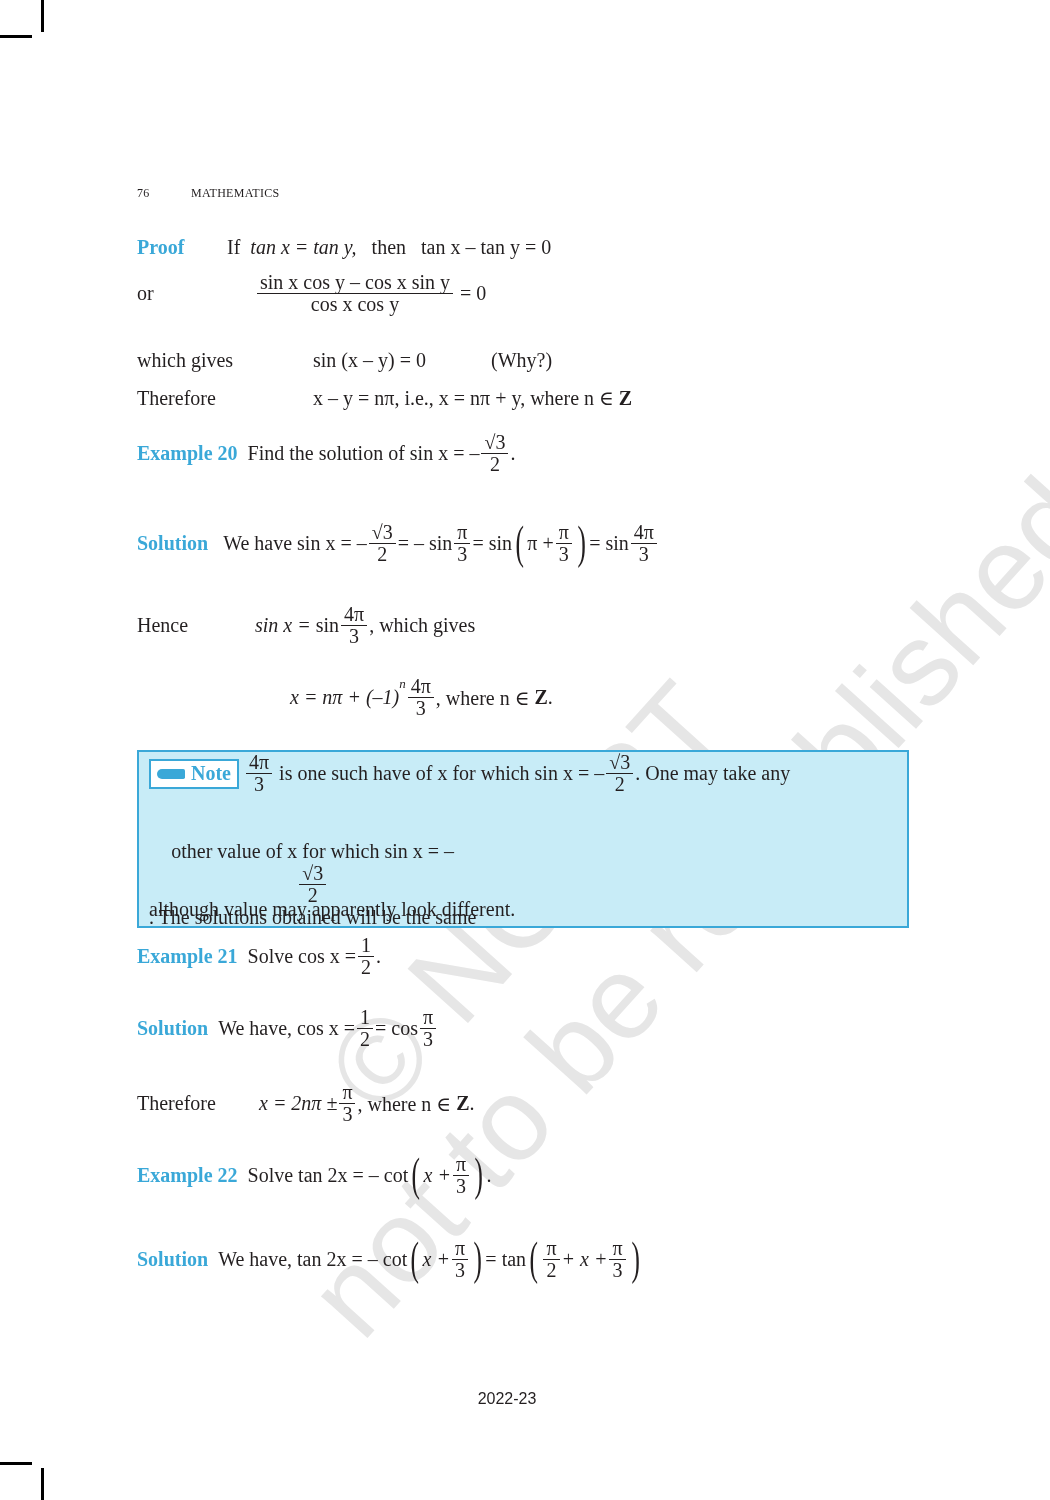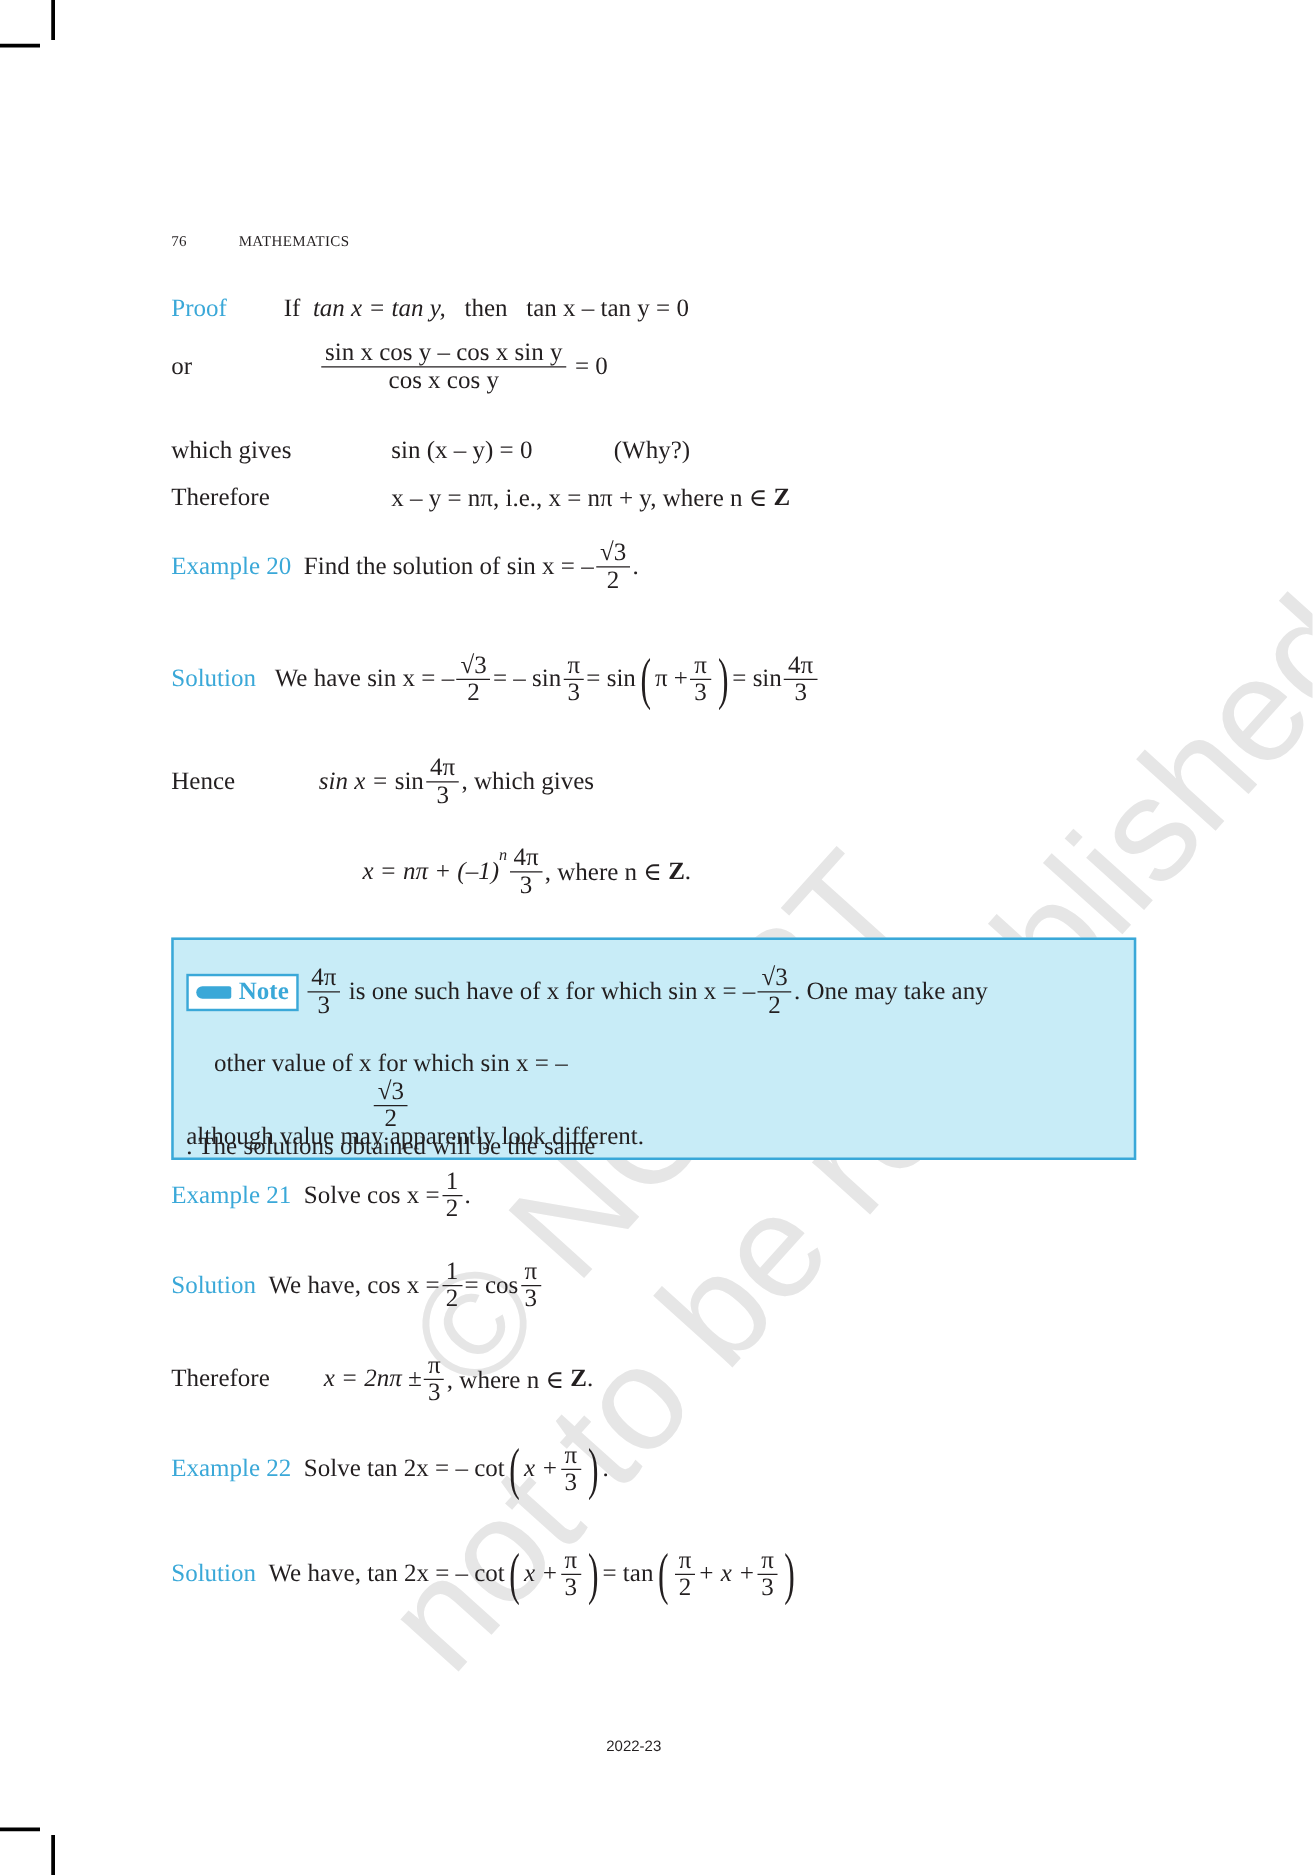--- a/index.html
+++ b/index.html
@@ -1,33 +1,33 @@
 <!DOCTYPE html>
 <html><head>
 <meta charset="utf-8">
 <style>
   html, body { margin:0; padding:0; }
   body { width:1050px; height:1500px; background:#ffffff; position:relative; overflow:hidden;
          font-family:"Liberation Serif", "DejaVu Serif", serif; color:#231f20; font-size:20px; }
   .abs { position:absolute; }
   .crop { position:absolute; background:#000; }
   .hdr { font-size:12px; letter-spacing:0.3px; }
-  .blue { color:#3aa8d8; font-weight:normal; }
+  .blue { color:#3aa8d8; font-weight:bold; }
   .i { font-style:italic; }
   .b { font-weight:bold; }
   .frac { display:inline-flex; flex-direction:column; align-items:center; vertical-align:middle; margin:0 2px; }
   .frac > span { line-height:1.05; padding:0 3px; }
   .frac > span.num { border-bottom:1.4px solid #231f20; }
   .paren { font-size:46px; font-weight:100; vertical-align:middle; line-height:1; transform:scaleX(0.55); display:inline-block; }
   .line { position:absolute; left:137px; white-space:nowrap; display:flex; align-items:center; }
   .note { position:absolute; left:137px; top:750px; width:772px; height:178px; background:#c8ecf7; border:2px solid #3aa8d8; box-sizing:border-box; }
   .note-tag { display:inline-flex; align-items:center; border:2px solid #3aa8d8; background:#fff; padding:0 6px; height:26px; color:#3aa8d8; font-weight:bold; }
   .wm { position:absolute; left:180px; top:1180px; transform-origin:0 0; transform:rotate(-48deg); font-family:"Liberation Sans", sans-serif; font-size:118px; color:#e6e6e6; white-space:nowrap; pointer-events:none; z-index:0; }
   .content { position:relative; z-index:1; }
-  .footer { position:absolute; left:0; width:1014px; top:1390px; text-align:center; font-family:"Liberation Sans", sans-serif; font-size:12px; }
+  .footer { position:absolute; left:0; width:1014px; top:1390px; text-align:center; font-family:"Liberation Sans", sans-serif; font-size:16px; }
 </style>
 </head>
 <body>
 
 <div class="crop" style="left:41px;top:0;width:3px;height:32px;"></div>
 <div class="crop" style="left:0;top:35px;width:32px;height:3px;"></div>
 <div class="crop" style="left:0;top:1462px;width:32px;height:3px;"></div>
 <div class="crop" style="left:41px;top:1468px;width:3px;height:32px;"></div>
 
 <div class="wm">
@@ -123,21 +123,21 @@
     <span class="i">x = nπ + (–1)</span><sup class="i" style="font-size:13px;align-self:flex-start">n</sup>
     <span class="frac">
         <span class="num">4π</span>
         <span>3</span>
       </span>
     <span>, where n ∈</span>&nbsp;
     <span class="b">Z</span><span>.</span>
   </div>
 
   <div class="note">
-    <div class="line" style="left:10px;top:20px;">
+    <div class="line" style="left:10px;top:0;">
       <span class="note-tag">
         <span style="display:inline-block;width:28px;height:10px;background:#3aa8d8;border-radius:6px 2px 2px 6px;margin-right:6px;"></span>
         <span>Note</span>
       </span>&nbsp;
       <span class="frac">
           <span class="num">4π</span>
           <span>3</span>
         </span>&nbsp;
       <span>is one such have of x for which sin x = –</span>
       <span class="frac">

